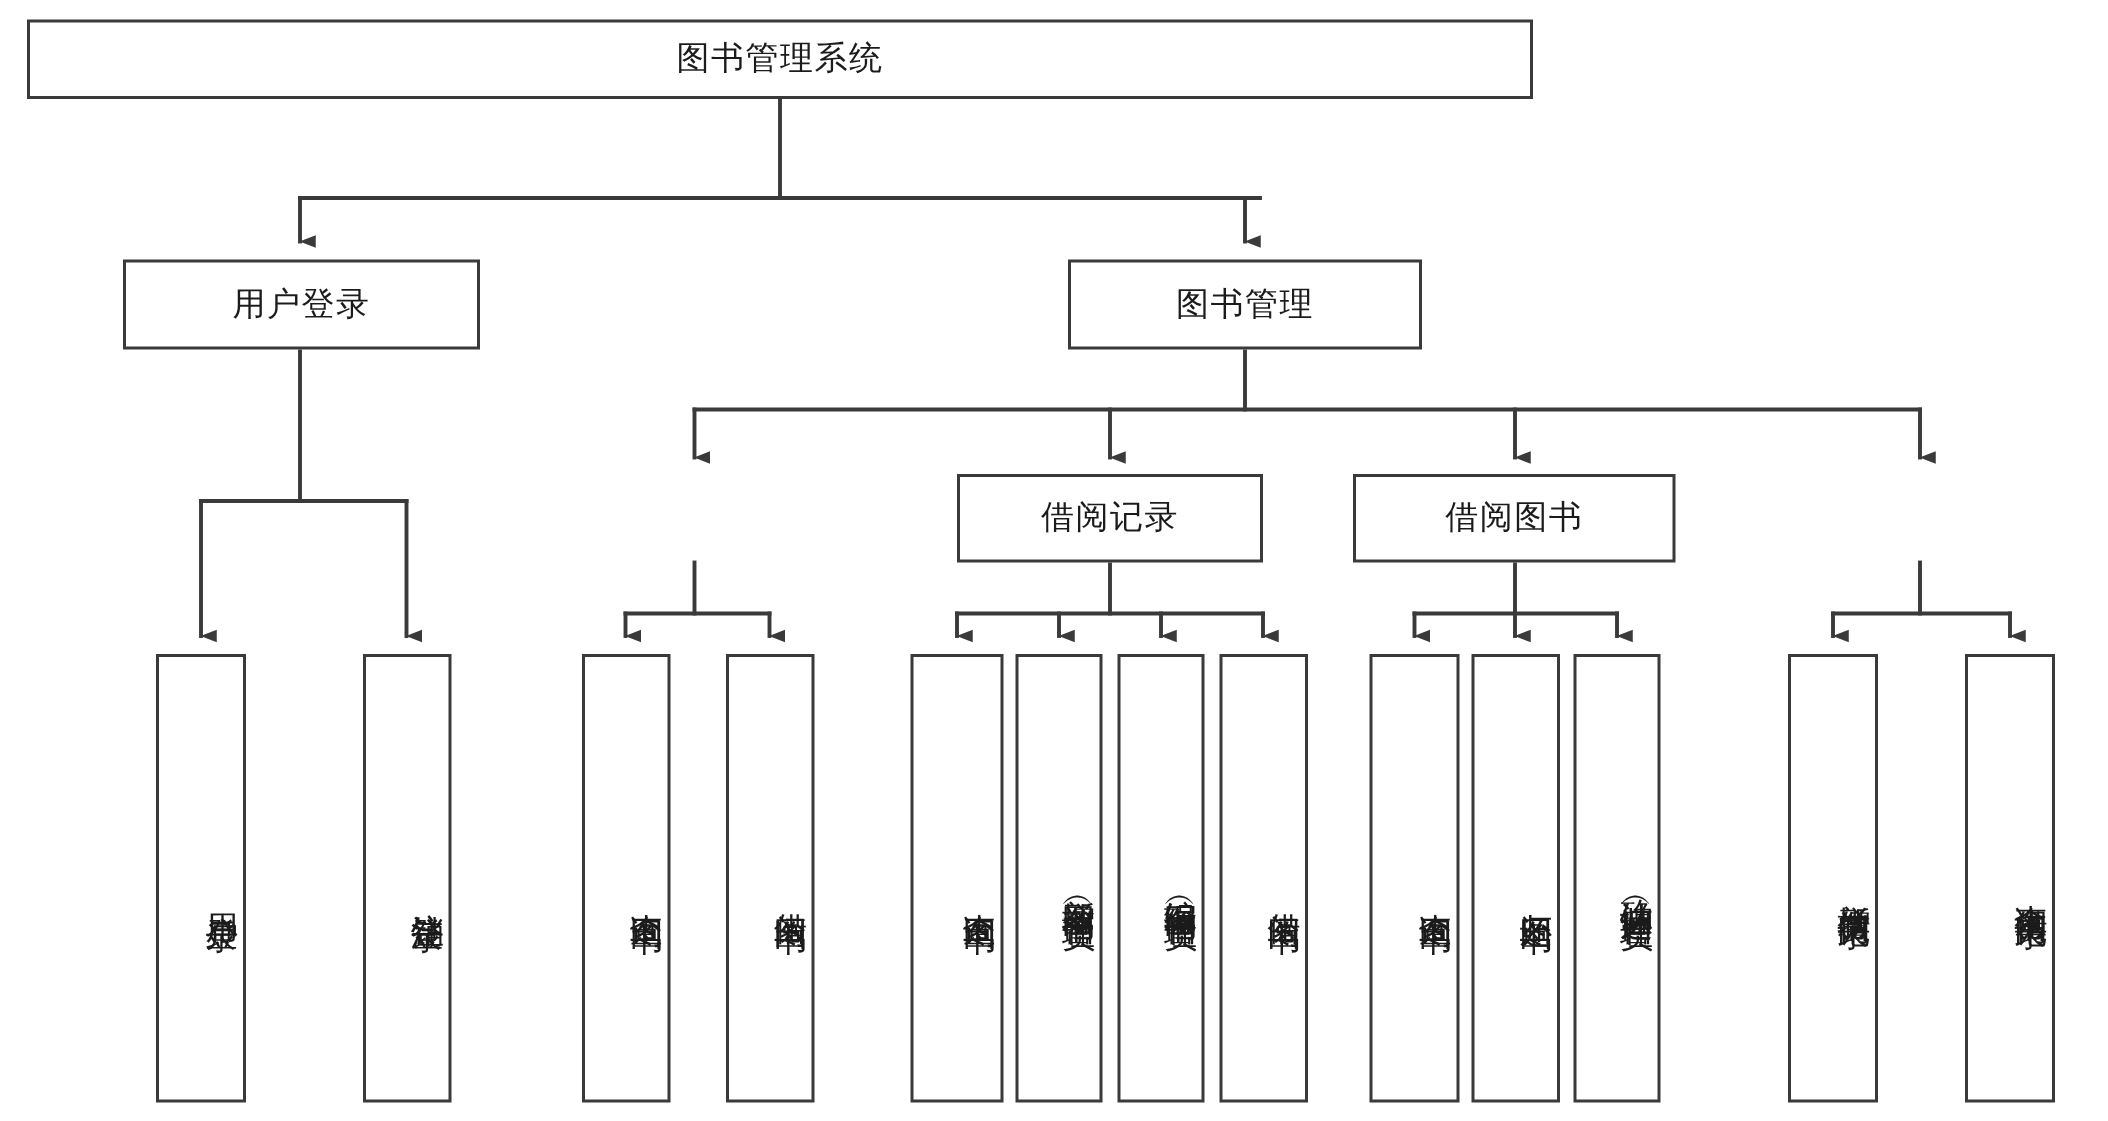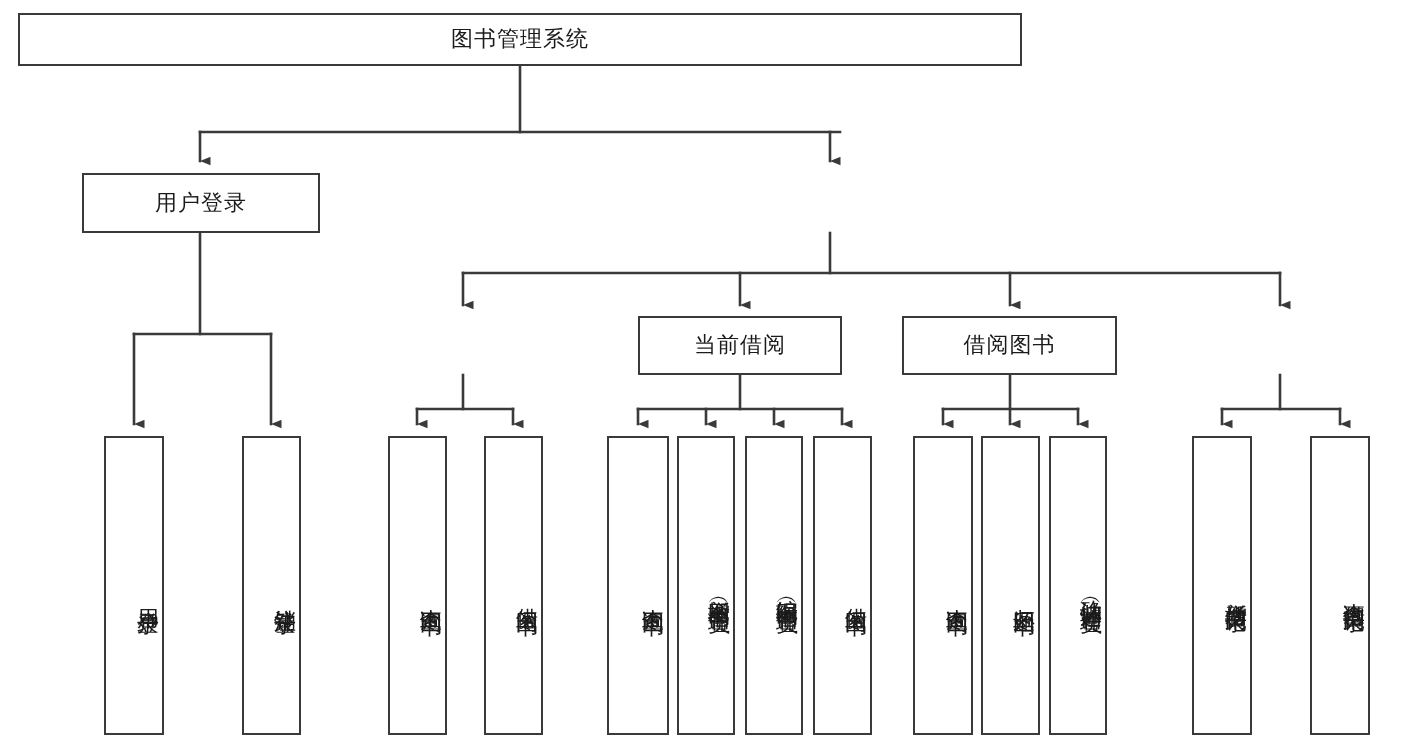--- a/index.html
+++ b/index.html
@@ -74,23 +74,26 @@
     </g>
   </svg>
 
   <div class="node h" style="left:18px;top:13px;width:1004px;height:53px;">
     <span>图书管理系统</span>
   </div>
 
   <div class="node h" style="left:82px;top:173px;width:238px;height:60px;">
     <span>用户登录</span>
   </div>
+  <div class="node h" style="left:712px;top:173px;width:236px;height:60px;">
+    <span>图书管理</span>
+  </div>
 
   <div class="node h" style="left:638px;top:316px;width:204px;height:59px;">
-    <span>当前借阅</span>
+    <span>借阅记录</span>
   </div>
   <div class="node h" style="left:902px;top:316px;width:215px;height:59px;">
     <span>借阅图书</span>
   </div>
 
   <div class="node v" style="left:104px;top:436px;width:60px;height:299px;">
     <span>用户登录</span>
   </div>
   <div class="node v" style="left:242px;top:436px;width:59px;height:299px;">
     <span>注销登录</span>

